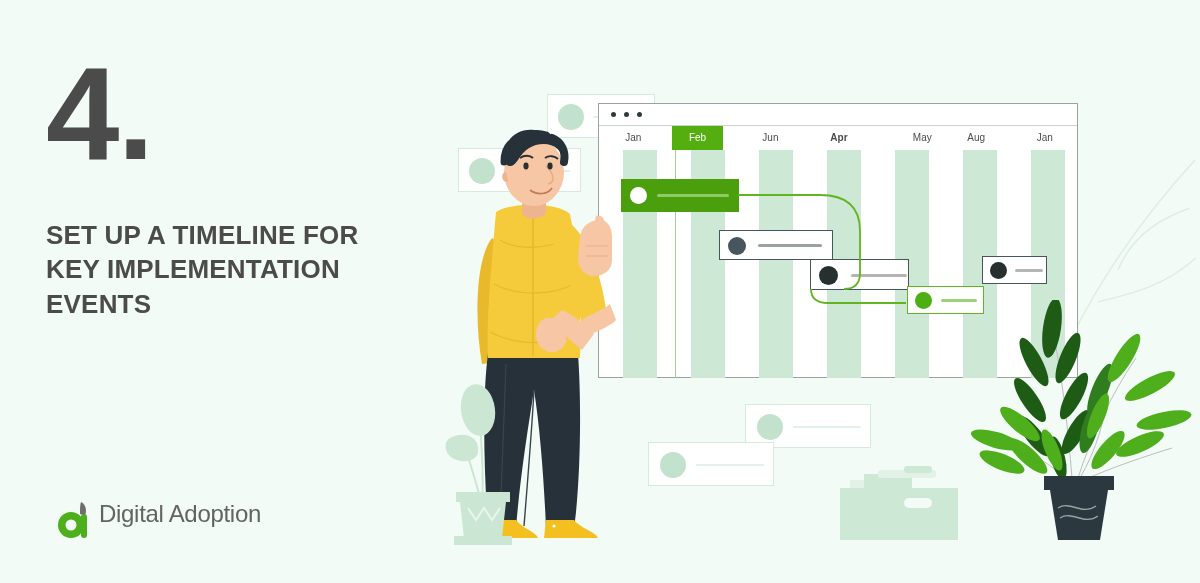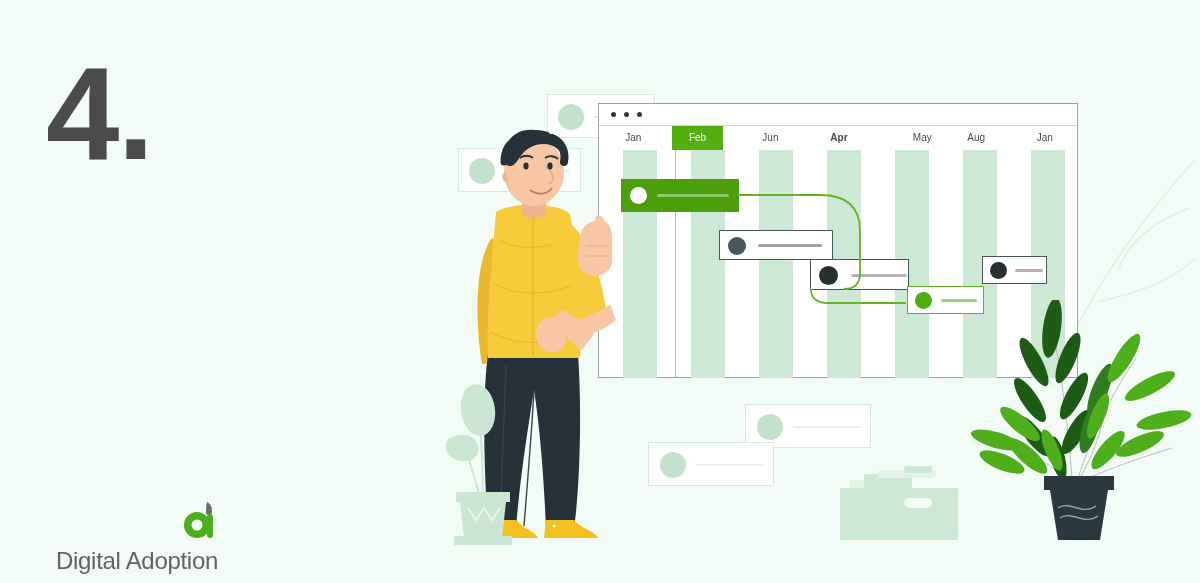--- a/index.html
+++ b/index.html
@@ -18,21 +18,21 @@
     letter-spacing: -2px; line-height: 1;
     font-family: "Liberation Sans", sans-serif;
   }
   .headline {
     position: absolute; left: 46px; top: 218px; width: 330px;
     font-size: 26px; font-weight: 700; color: #4b4b4b;
     line-height: 1.32; letter-spacing: .2px; text-transform: uppercase;
   }
 
   
-  .logo { position: absolute; left: 56px; top: 500px; display: flex; align-items: flex-end; gap: 7px; flex-direction: column; }
+  .logo { position: absolute; left: 56px; top: 500px; display: flex; align-items: flex-start; gap: 7px; }
   .logo-mark { position: relative; width: 36px; height: 40px; }
   .logo-text { font-size: 24px; color: #636363; letter-spacing: -.3px; }
 
   
   .illo { position: absolute; left: 0; top: 0; width: 1200px; height: 583px; }
 
   
   .deco-card {
     position: absolute; background: #ffffff;
     border: 1px solid #d5ecdd;
@@ -78,20 +78,21 @@
   .plant-l { position: absolute; left: 440px; top: 380px; width: 110px; height: 170px; }
   
   .case { position: absolute; left: 840px; top: 460px; width: 120px; height: 80px; }
 </style>
 </head>
 <body>
 
 <div id="page">
 
   <div class="step-number">4.</div>
+  <div class="headline">SET UP A TIMELINE FOR KEY IMPLEMENTATION EVENTS</div>
 
   <div class="logo">
     <span class="logo-mark">
       <svg width="36" height="40" viewBox="0 0 36 40">
         <path d="M25 2 C30 4 31 11 29 16 L24 14 C24 9 24 5 25 2 Z" fill="#6e6e6e"></path>
         <circle cx="15" cy="25" r="13" fill="#4daf1c"></circle>
         <circle cx="15" cy="25" r="5.5" fill="#f2fbf6"></circle>
         <rect x="25" y="14" width="6" height="24" rx="3" fill="#4daf1c"></rect>
       </svg>
     </span>

